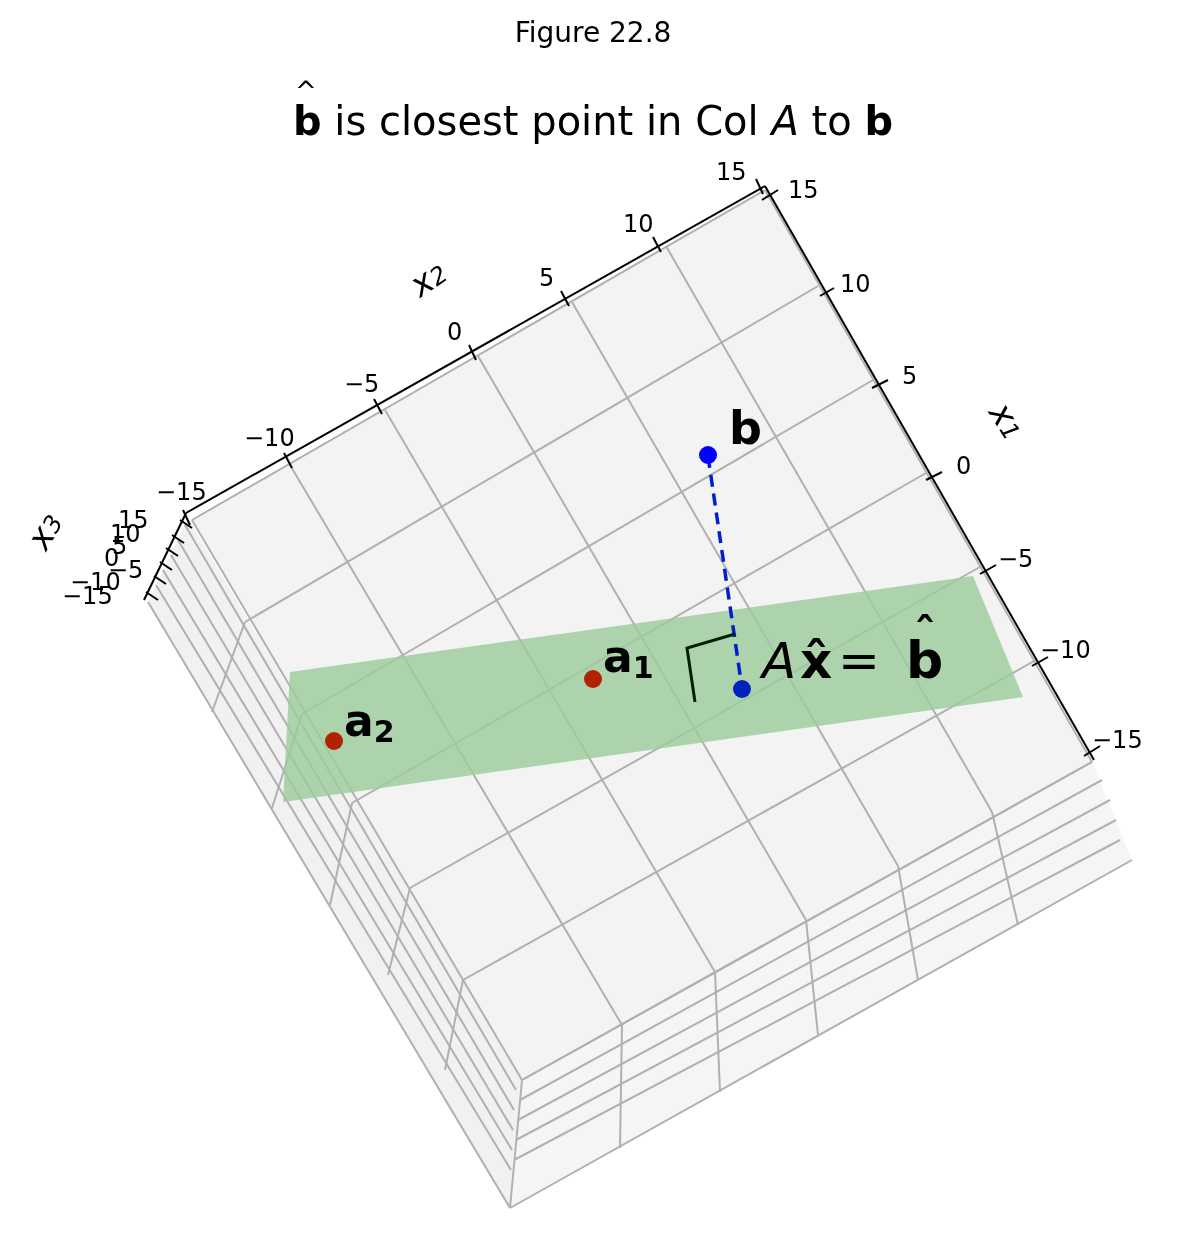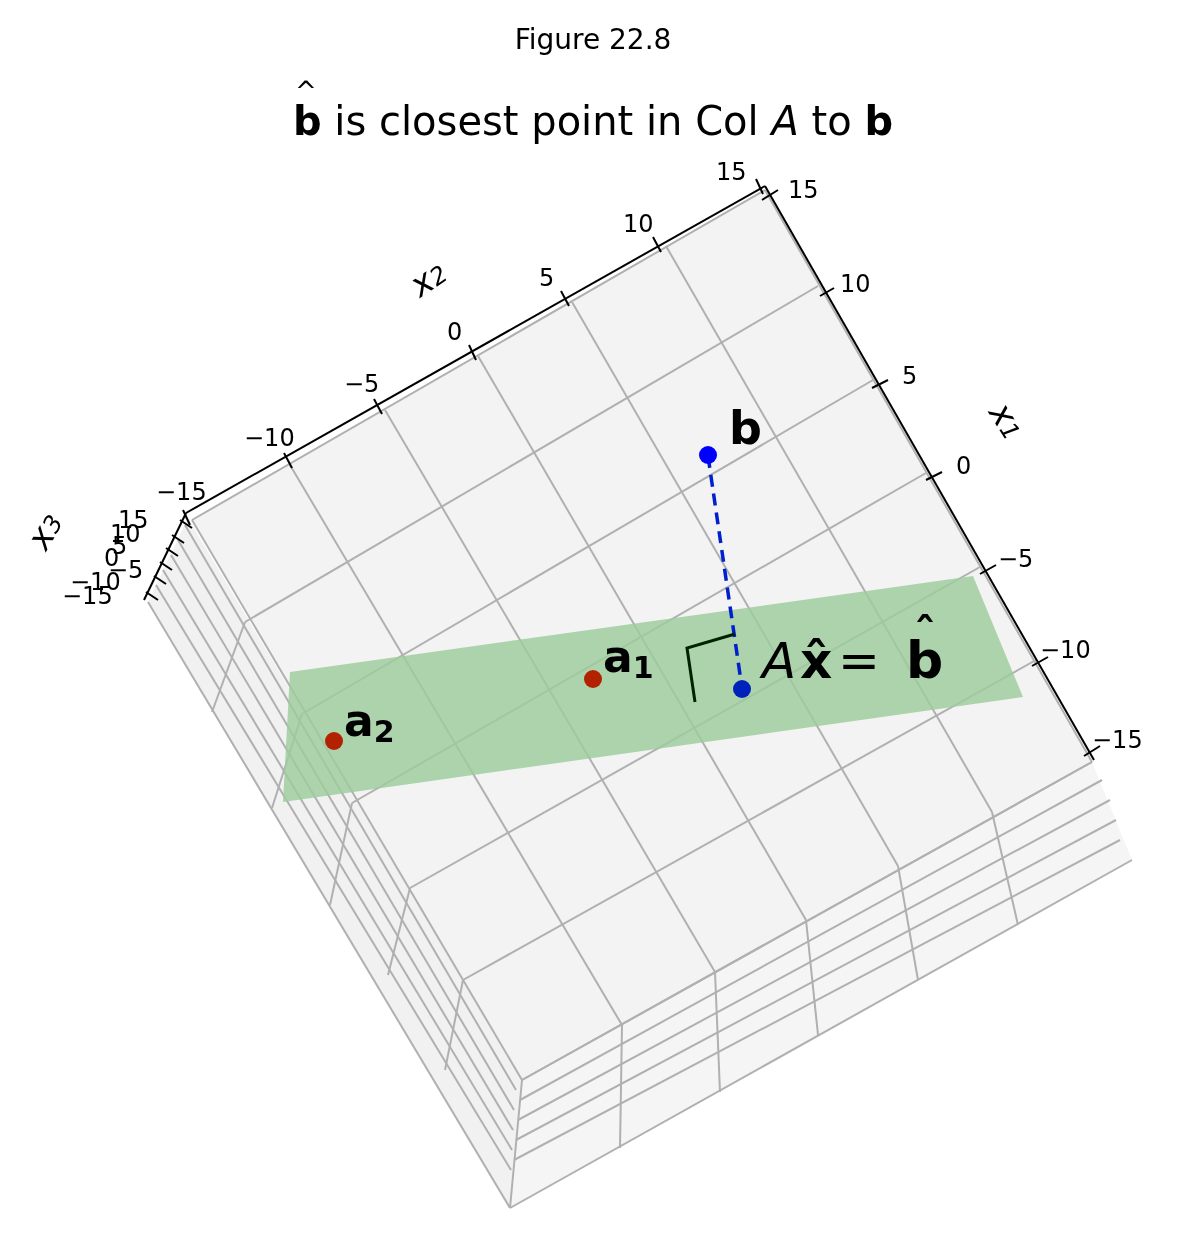--- a/index.html
+++ b/index.html
@@ -1,19 +1,19 @@
 <!DOCTYPE html>
 <html><head>
 <meta charset="utf-8">
 <style>
   html, body { margin: 0; padding: 0; background: #ffffff; }
   body { width: 1186px; height: 1258px; position: relative; overflow: hidden;
          font-family: "DejaVu Sans", sans-serif; color: #000; }
   .fig-title { position: absolute; left: 0; width: 1186px; top: 16px; text-align: center;
-               font-size: 28px; margin-top: 7px; }
+               font-size: 28px; }
   .plot-title { position: absolute; left: 0; width: 1186px; top: 98px; text-align: center;
                 font-size: 40px; }
   .plot-title .bold { font-weight: bold; position: relative; }
   .plot-title .hat { position: absolute; left: 2px; top: -22px; font-size: 26px; font-weight: normal; }
   .plot-title .ital { font-style: italic; }
   svg { position: absolute; left: 0; top: 0; }
   .tick { font-family: "DejaVu Sans", sans-serif; font-size: 24px; fill: #000; }
   .axlabel { font-family: "DejaVu Sans", sans-serif; font-size: 34px; font-style: italic; fill: #000; }
   .ptlabel { font-family: "DejaVu Sans", sans-serif; font-weight: bold; fill: #000; }
 </style>

